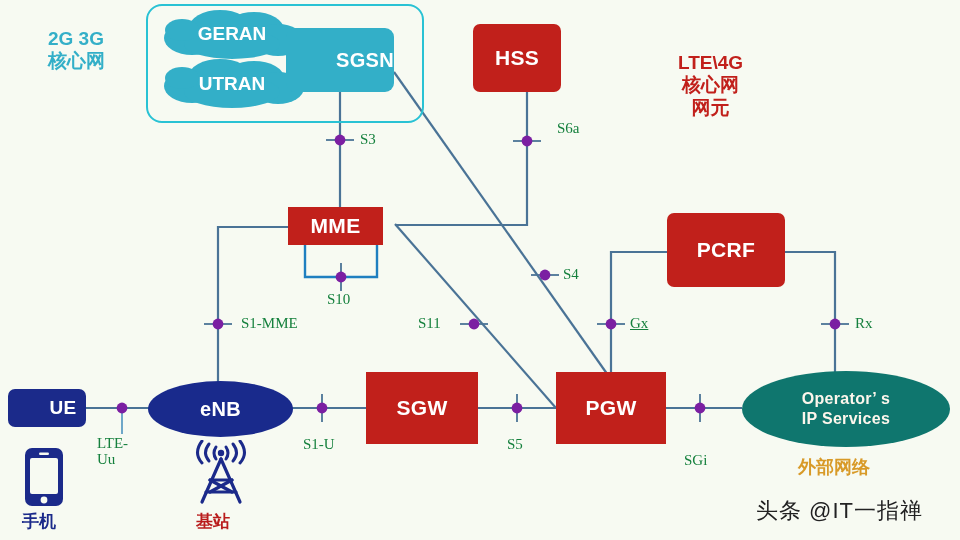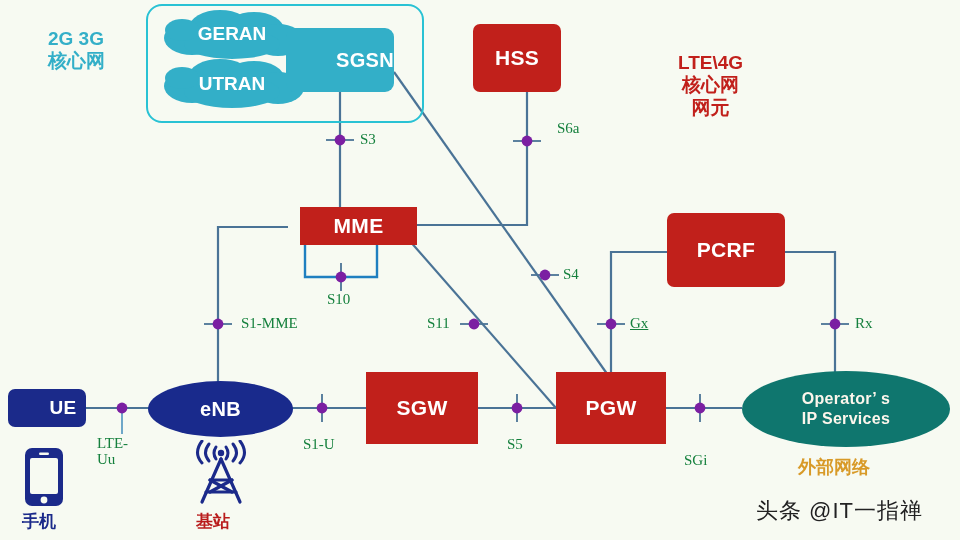--- a/index.html
+++ b/index.html
@@ -234,21 +234,21 @@
   </div>
 
   <div class="node node-teal" style="left:286px; top:28px; width:108px; height:64px;justify-content:flex-end;">
     <span>SGSN</span>
   </div>
 
   <div class="node node-red rounded" style="left:473px; top:24px; width:88px; height:68px;">
     <span>HSS</span>
   </div>
 
-  <div class="node node-red" style="left:300px; top:207px; width:117px; height:38px;">
+  <div class="node node-red" style="left:288px; top:207px; width:95px; height:38px;">
     <span>MME</span>
   </div>
 
   <div class="node node-red rounded" style="left:667px; top:213px; width:118px; height:74px;">
     <span>PCRF</span>
   </div>
 
   <div class="node node-red" style="left:366px; top:372px; width:112px; height:72px;">
     <span>SGW</span>
   </div>
@@ -274,21 +274,21 @@
 核心网</div>
   <div class="sec-title" id="title-lte">LTE\4G
 核心网
 网元</div>
 
   <div class="iface-label" style="left:360px; top:131px;">S3</div>
   <div class="iface-label" style="left:549px; top:120px;margin-left:8px;">S6a</div>
   <div class="iface-label" style="left:563px; top:266px;">S4</div>
   <div class="iface-label" style="left:327px; top:291px;">S10</div>
   <div class="iface-label" style="left:241px; top:315px;">S1-MME</div>
-  <div class="iface-label" style="left:427px; top:315px;">S11</div>
+  <div class="iface-label" style="left:418px; top:315px;">S11</div>
   <div class="iface-label" style="left:630px; top:315px;text-decoration:underline;">Gx</div>
   <div class="iface-label" style="left:855px; top:315px;">Rx</div>
   <div class="iface-label two-line" style="left:97px; top:435px; white-space:pre-line;">LTE-
 Uu</div>
   <div class="iface-label" style="left:303px; top:436px;">S1-U</div>
   <div class="iface-label" style="left:507px; top:436px;">S5</div>
   <div class="iface-label" style="left:684px; top:452px;">SGi</div>
 
   <svg class="icon-svg" style="left:22px; top:446px;" width="44" height="62" viewBox="0 0 44 62" xmlns="http://www.w3.org/2000/svg">
     <rect x="3" y="2" width="38" height="58" rx="7" ry="7" fill="#1b2a8a"></rect>

